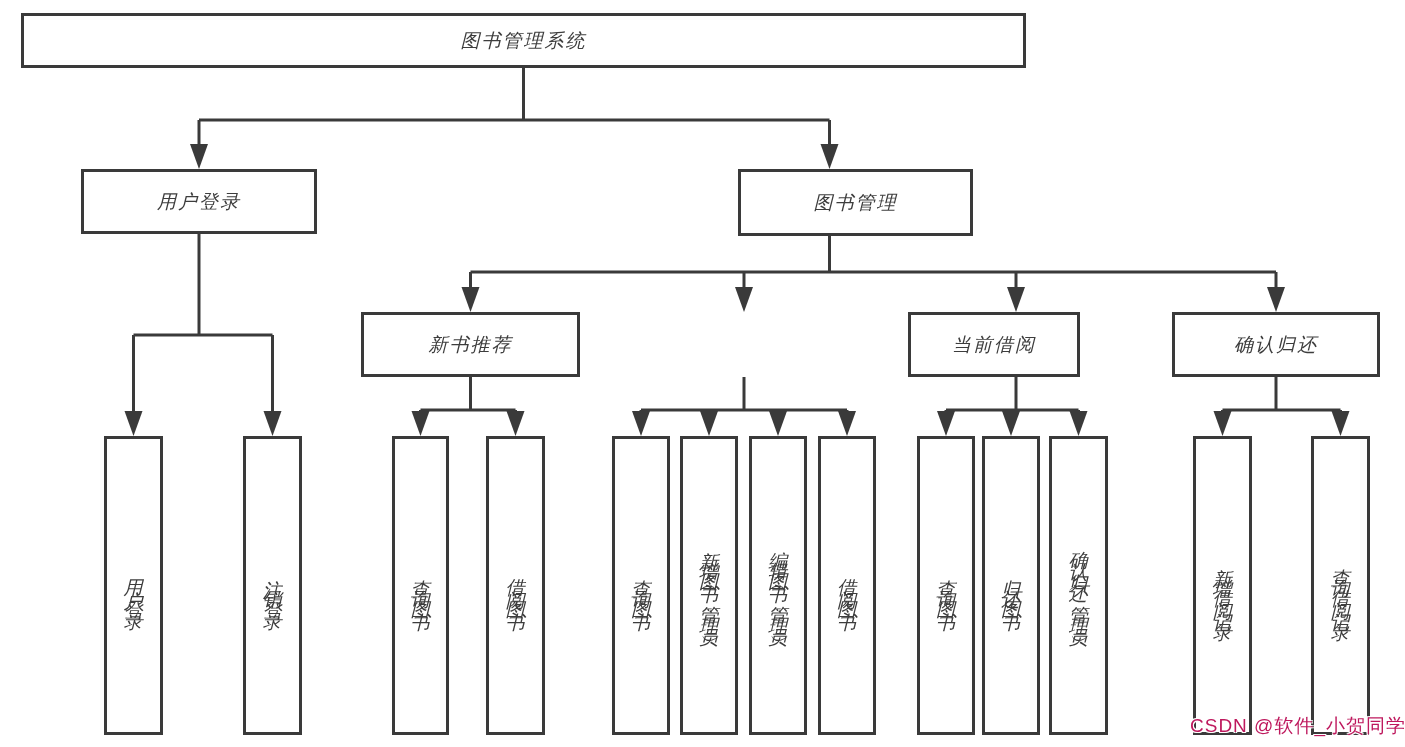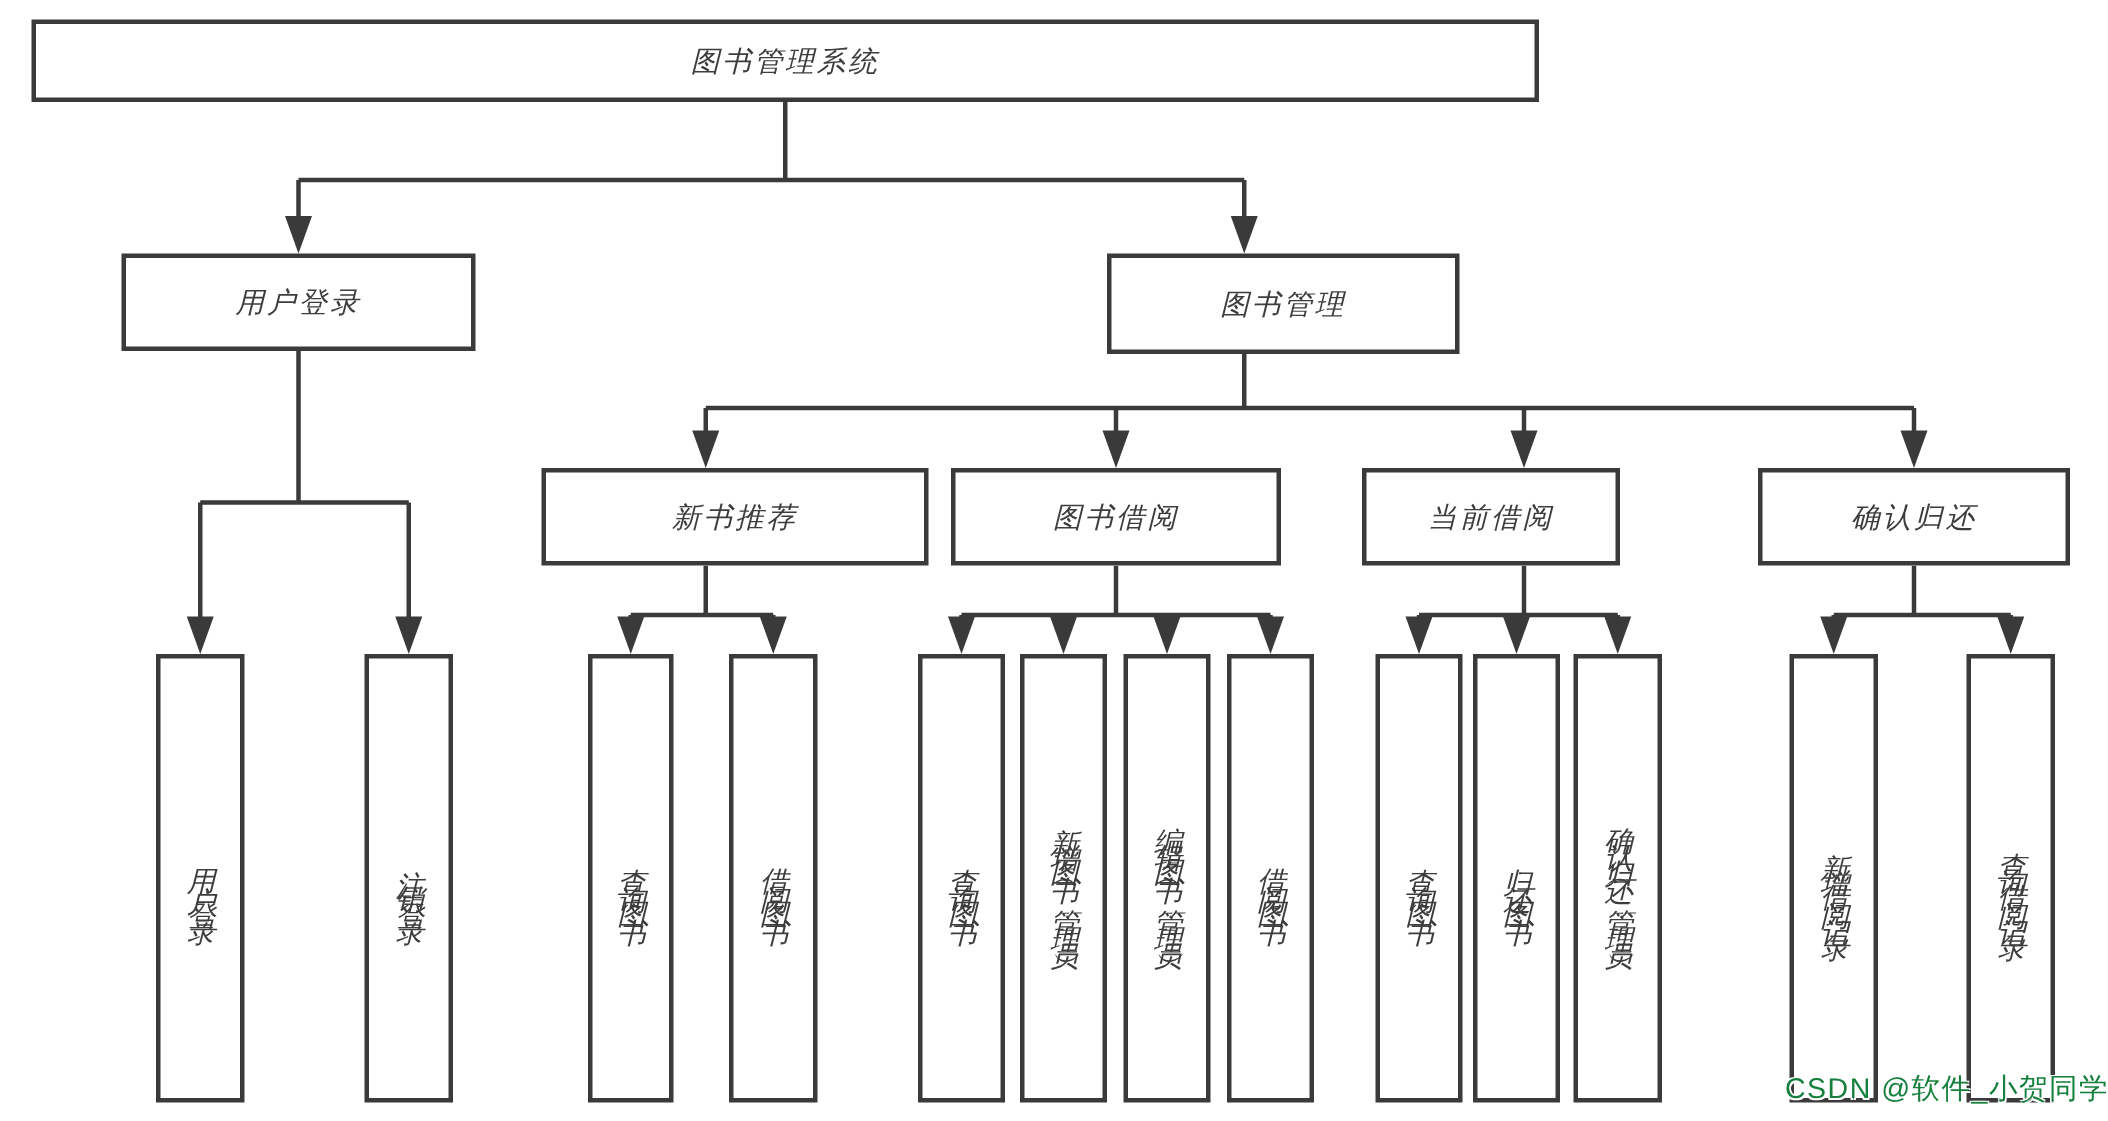--- a/index.html
+++ b/index.html
@@ -35,21 +35,21 @@
     writing-mode:vertical-rl;
     text-orientation:mixed;
     letter-spacing:11px;
     line-height:1;
   }
   .watermark{
     position:absolute;
     left:1190px;top:713px;
     font-size:19px;
     letter-spacing:1px;
-    color:#15803d;
+    color:#be185d;
     white-space:nowrap;
     z-index:3;
     text-shadow:-1px -1px 0 #fff,1px -1px 0 #fff,-1px 1px 0 #fff,1px 1px 0 #fff;
   }
 </style>
 </head>
 <body>
 
 <div class="canvas">
 
@@ -117,22 +117,21 @@
       <polygon points="1222.5,436 1213.5,411 1231.5,411"></polygon>
       <polygon points="1340.5,436 1331.5,411 1349.5,411"></polygon>
     </g>
   </svg>
 
   <div class="node h" style="left:21px;top:13px;width:1005px;height:55px">图书管理系统</div>
 
   <div class="node h" style="left:81px;top:169px;width:236px;height:65px">用户登录</div>
   <div class="node h" style="left:738px;top:169px;width:235px;height:67px">图书管理</div>
 
-  <div class="node h" style="left:361px;top:312px;width:258px;height:65px">新书推荐</div>
-  <div class="node h" style="left:634px;top:312px;width:220px;height:65px">图书借阅</div>
+  <div class="node h" style="left:361px;top:312px;width:219px;height:65px">新书推荐</div>
   <div class="node h" style="left:908px;top:312px;width:172px;height:65px">当前借阅</div>
   <div class="node h" style="left:1172px;top:312px;width:208px;height:65px">确认归还</div>
 
   <div class="node v" style="left:104px;top:436px;width:59px;height:299px">用户登录</div>
   <div class="node v" style="left:243px;top:436px;width:59px;height:299px">注销登录</div>
 
   <div class="node v" style="left:392px;top:436px;width:57px;height:299px">查询图书</div>
   <div class="node v" style="left:486px;top:436px;width:59px;height:299px">借阅图书</div>
 
   <div class="node v" style="left:612px;top:436px;width:58px;height:299px">查询图书</div>

